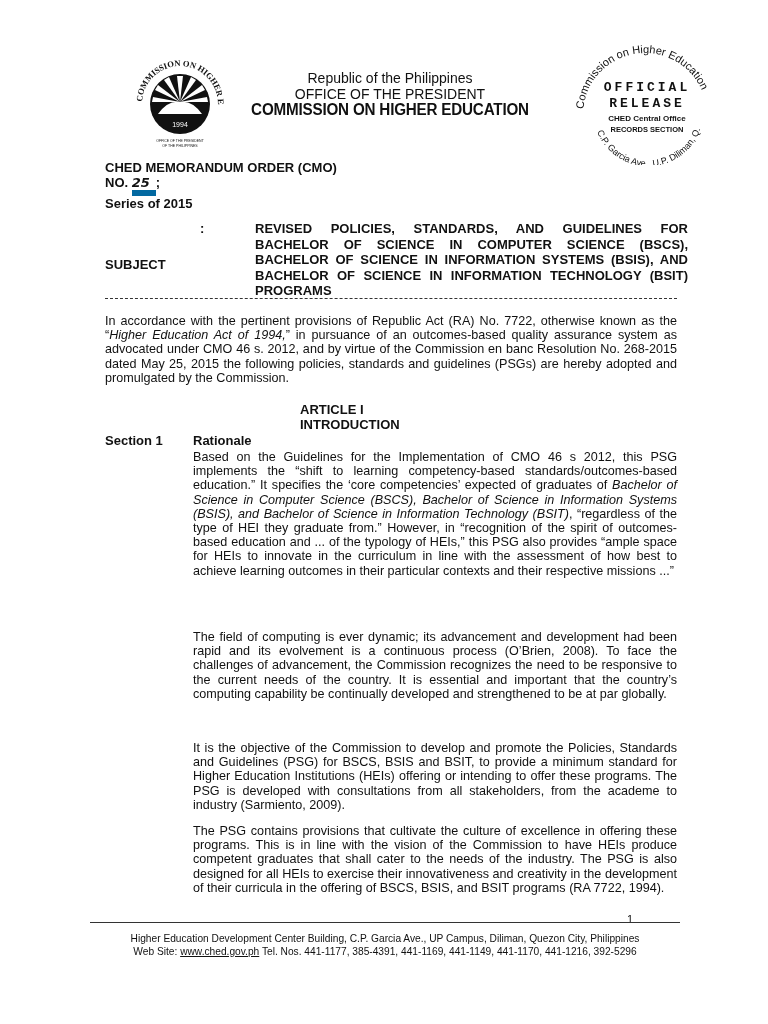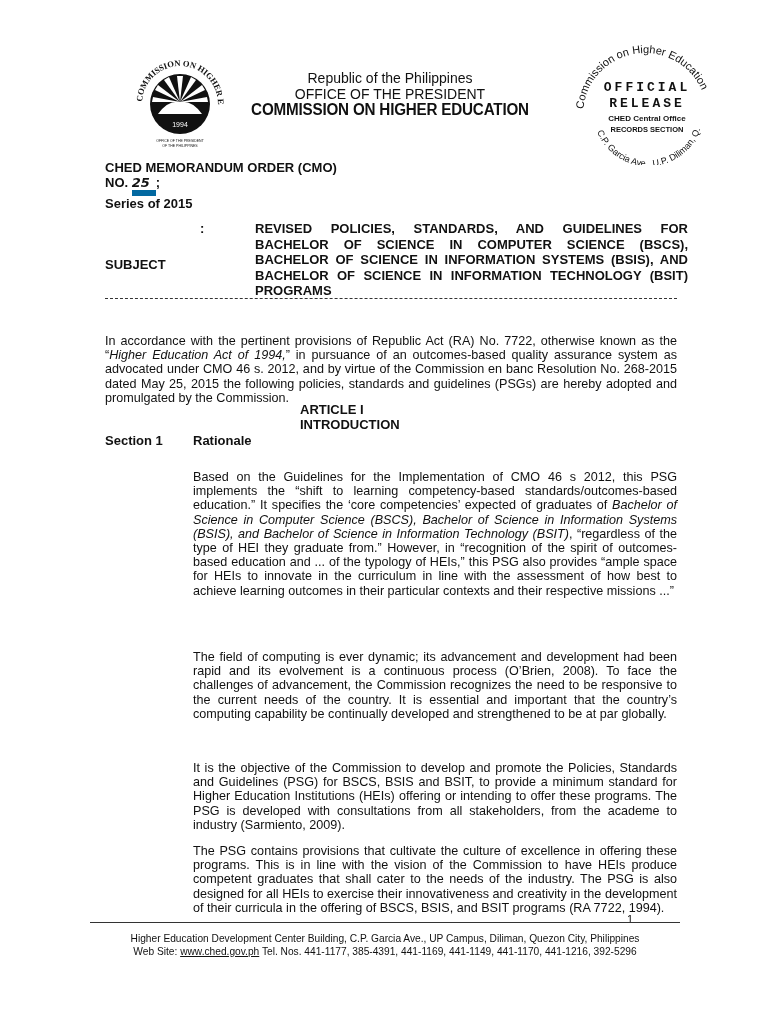--- a/index.html
+++ b/index.html
@@ -17,21 +17,21 @@
 
     .memo { left: 105px; top: 160px; font-size: 13px; font-weight: bold; line-height: 15px; }
     .memo-no-val { display: inline-block; min-width: 24px; border-bottom: 6px solid #0369a1; font-family: "DejaVu Sans", sans-serif; font-style: italic; }
 
     .subject-label { left: 105px; top: 221px; font-size: 13px; font-weight: bold; margin-top: 36px; }
     .subject-colon { left: 200px; top: 221px; font-size: 13px; font-weight: bold; }
     .subject-text { left: 243px; top: 221px; width: 433px; font-size: 13px; font-weight: bold; line-height: 15.5px; text-align: justify; margin-left: 12px; }
 
     .dashes { left: 105px; top: 298px; width: 572px; border-top: 1px dashed #333; }
 
-    .para { font-size: 12.6px; line-height: 14.2px; text-align: justify; margin-top: 20px; }
+    .para { font-size: 12.6px; line-height: 14.2px; text-align: justify; }
     .intro { left: 105px; top: 314px; width: 572px; }
 
     .article { left: 300px; top: 402px; width: 200px; text-align: left; font-size: 13px; font-weight: bold; line-height: 15px; }
     .section-label { left: 105px; top: 433px; font-size: 13px; font-weight: bold; }
     .section-title { left: 193px; top: 433px; font-size: 13px; font-weight: bold; }
     .p1 { left: 193px; top: 450px; width: 484px; }
     .p2 { left: 193px; top: 630px; width: 484px; }
     .p3 { left: 193px; top: 741px; width: 484px; }
     .p4 { left: 193px; top: 824px; width: 484px; }
 

